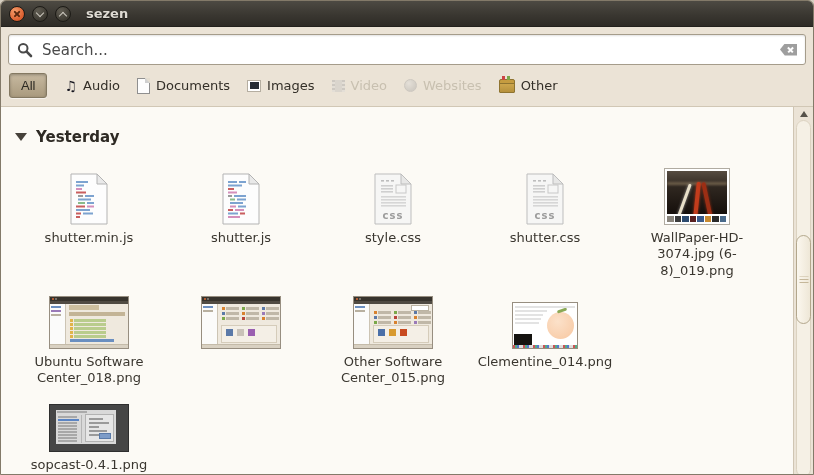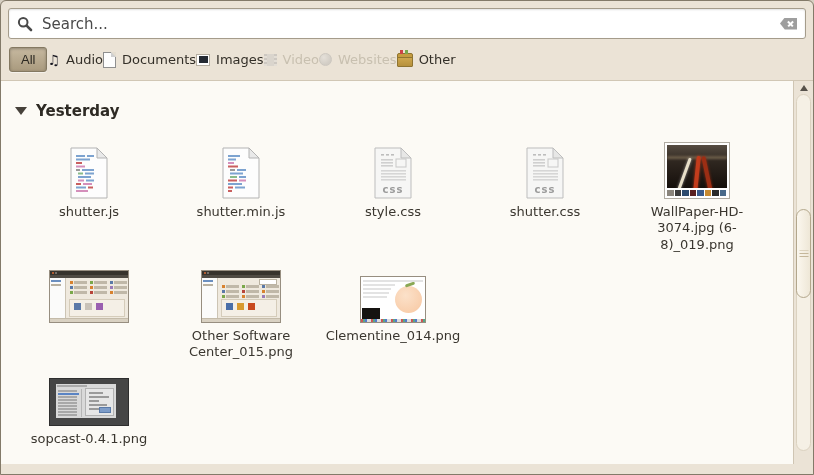--- a/index.html
+++ b/index.html
@@ -19,21 +19,21 @@
   .wtitle{color:#dfdbd3;font-size:13px;font-weight:bold;margin-left:8px;text-shadow:0 1px 1px #1a1916;}
   
   .search-row{padding:7px 7px 3px 7px;}
   .entry{height:29px;background:#fff;border:1px solid #a59c8b;border-radius:3px;display:flex;align-items:center;padding:0 8px;box-shadow:inset 0 1px 2px rgba(0,0,0,.12);}
   .entry input{flex:1;border:none;outline:none;font:15px "DejaVu Sans","Liberation Sans",sans-serif;color:#3c3c3c;background:transparent;margin-left:7px;}
   .entry input::placeholder{color:#4a4a4a;opacity:1;}
   .clear-ic{position:relative;width:17px;height:12px;background:#8e8e8e;clip-path:polygon(28% 0,100% 0,100% 100%,28% 100%,0 50%);opacity:.85;cursor:pointer;}
   .clear-ic i{position:absolute;left:7px;top:5.2px;width:7px;height:1.6px;background:#fff;}
   .clear-ic i:first-child{transform:rotate(45deg);} .clear-ic i:last-child{transform:rotate(-45deg);}
   
-  .filter-row{display:flex;align-items:center;padding:5px 10px 8px 8px;}
+  .filter-row{display:flex;align-items:center;padding:5px 10px 8px 8px;gap:17px;}
   .fbtn-all{padding:4px 11px;font-size:13px;color:#2c2922;background:linear-gradient(#c7b9a0,#a99a7e);
             border:1px solid #847962;border-radius:3px;box-shadow:inset 0 1px 3px rgba(0,0,0,.28),0 1px 0 rgba(255,255,255,.5);cursor:pointer;}
   .fitem{display:flex;align-items:center;gap:6px;font-size:13px;color:#332f28;cursor:pointer;}
   .fitem.disabled{color:#c8c0b0;cursor:default;}
   .fitem.disabled .ficon{opacity:.4;filter:grayscale(1);}
   .ficon{display:inline-block;position:relative;}
   .ic-note{font-size:14px;color:#15151f;line-height:1;}
   .ic-doc{width:11px;height:14px;background:#fdfdfd;border:1px solid #8f8f8f;position:relative;}
   .ic-doc::after{content:"";position:absolute;right:-1px;top:-1px;border-style:solid;border-width:0 5px 5px 0;border-color:transparent #e4ddd0 #cfcfcf transparent;}
   .ic-img{width:14px;height:12px;background:#fff;border:1px solid #b5aea1;box-sizing:border-box;padding:1.5px;}
@@ -114,20 +114,33 @@
   .sthumb .grip{position:absolute;left:50%;top:50%;width:9px;height:7px;transform:translate(-50%,-50%);
     background:repeating-linear-gradient(#c5b79a 0 1px,transparent 1px 3px);}
   .sarrow{position:absolute;left:50%;transform:translateX(-50%);width:0;height:0;border-left:4.5px solid transparent;border-right:4.5px solid transparent;cursor:pointer;}
   .sarrow.up{top:4px;border-bottom:6px solid #56514a;}
 </style>
 </head>
 <body>
 
 <div class="window">
 
+  <div class="titlebar">
+    <div class="wbtn close">
+        <i class="x1"></i>
+        <i class="x2"></i>
+      </div>
+    <div class="wbtn dark">
+        <i class="chev down"></i>
+      </div>
+    <div class="wbtn dark">
+        <i class="chev up"></i>
+      </div>
+    <span class="wtitle">sezen</span>
+  </div>
 
   <div class="search-row">
     <div class="entry">
       <svg width="16" height="16" viewBox="0 0 16 16">
         <circle cx="6.2" cy="6.2" r="4.3" fill="none" stroke="#4a4a4a" stroke-width="2"></circle>
         <line x1="9.6" y1="9.6" x2="14" y2="14" stroke="#4a4a4a" stroke-width="2.6" stroke-linecap="round"></line>
       </svg>
       <input type="text" placeholder="Search..." style="">
       <div class="clear-ic">
           <i></i>
@@ -171,20 +184,47 @@
 
   <div class="content">
     <div class="viewport">
 
       <div class="sec-head">
         <span class="tri-down"></span>
         <span class="sec-title">Yesterday</span>
       </div>
 
       <div class="grid r1">
+        <div class="cell">
+          <div class="tbox">
+              <svg width="40" height="52" viewBox="0 0 40 52">
+            <path d="M2,1 h26 l10,10 v40 h-36 z" fill="#fdfdfd" stroke="#b3b3b3"></path>
+            <path d="M28,1 l10,10 h-10 z" fill="#e9e9e9" stroke="#b3b3b3"></path>
+            <g>
+              <rect x="7" y="8" width="12" height="2" fill="#7da3d0"></rect>
+              <rect x="7" y="11.5" width="8" height="2" fill="#7da3d0"></rect>
+              <rect x="7" y="15" width="6" height="2" fill="#d48fbb"></rect>
+              <rect x="7" y="18.5" width="10" height="2" fill="#c95f5f"></rect>
+              <rect x="9" y="22" width="5" height="2" fill="#9a9a9a"></rect>
+                  <rect x="16" y="22" width="9" height="2" fill="#7da3d0"></rect>
+              <rect x="9" y="25.5" width="13" height="2" fill="#7da3d0"></rect>
+              <rect x="9" y="29" width="7" height="2" fill="#8abb8a"></rect>
+                  <rect x="18" y="29" width="7" height="2" fill="#7da3d0"></rect>
+              <rect x="7" y="32.5" width="9" height="2" fill="#c95f5f"></rect>
+                  <rect x="18" y="32.5" width="7" height="2" fill="#d48fbb"></rect>
+              <rect x="7" y="36" width="14" height="2" fill="#7da3d0"></rect>
+              <rect x="7" y="39.5" width="5" height="2" fill="#c95f5f"></rect>
+                  <rect x="14" y="39.5" width="10" height="2" fill="#7da3d0"></rect>
+              <rect x="7" y="43" width="4" height="2" fill="#c95f5f"></rect>
+            </g>
+              </svg>
+            </div>
+          <div class="flabel">shutter.min.js</div>
+        </div>
+
         <div class="cell">
           <div class="tbox">
               <svg width="40" height="52" viewBox="0 0 40 52">
             <path d="M2,1 h26 l10,10 v40 h-36 z" fill="#fdfdfd" stroke="#b3b3b3"></path>
             <path d="M28,1 l10,10 h-10 z" fill="#e9e9e9" stroke="#b3b3b3"></path>
             <g>
               <rect x="7" y="8" width="9" height="2" fill="#7da3d0"></rect>
                   <rect x="18" y="8" width="7" height="2" fill="#7da3d0"></rect>
               <rect x="7" y="11.5" width="14" height="2" fill="#7da3d0"></rect>
               <rect x="7" y="15" width="6" height="2" fill="#c95f5f"></rect>
@@ -203,42 +243,37 @@
               <rect x="7" y="43" width="12" height="2" fill="#d48fbb"></rect>
             </g>
               </svg>
             </div>
           <div class="flabel">shutter.js</div>
         </div>
 
         <div class="cell">
           <div class="tbox">
               <svg width="40" height="52" viewBox="0 0 40 52">
-            <path d="M2,1 h26 l10,10 v40 h-36 z" fill="#fdfdfd" stroke="#b3b3b3"></path>
-            <path d="M28,1 l10,10 h-10 z" fill="#e9e9e9" stroke="#b3b3b3"></path>
-            <g>
-              <rect x="7" y="8" width="12" height="2" fill="#7da3d0"></rect>
-              <rect x="7" y="11.5" width="8" height="2" fill="#7da3d0"></rect>
-              <rect x="7" y="15" width="6" height="2" fill="#d48fbb"></rect>
-              <rect x="7" y="18.5" width="10" height="2" fill="#c95f5f"></rect>
-              <rect x="9" y="22" width="5" height="2" fill="#9a9a9a"></rect>
-                  <rect x="16" y="22" width="9" height="2" fill="#7da3d0"></rect>
-              <rect x="9" y="25.5" width="13" height="2" fill="#7da3d0"></rect>
-              <rect x="9" y="29" width="7" height="2" fill="#8abb8a"></rect>
-                  <rect x="18" y="29" width="7" height="2" fill="#7da3d0"></rect>
-              <rect x="7" y="32.5" width="9" height="2" fill="#c95f5f"></rect>
-                  <rect x="18" y="32.5" width="7" height="2" fill="#d48fbb"></rect>
-              <rect x="7" y="36" width="14" height="2" fill="#7da3d0"></rect>
-              <rect x="7" y="39.5" width="5" height="2" fill="#c95f5f"></rect>
-                  <rect x="14" y="39.5" width="10" height="2" fill="#7da3d0"></rect>
-              <rect x="7" y="43" width="4" height="2" fill="#c95f5f"></rect>
-            </g>
-              </svg>
-            </div>
-          <div class="flabel">shutter.min.js</div>
+            <path d="M2,1 h26 l10,10 v40 h-36 z" fill="#f6f6f5" stroke="#bdbdbd"></path>
+            <path d="M28,1 l10,10 h-10 z" fill="#e7e7e6" stroke="#bdbdbd"></path>
+            <rect x="8" y="7" width="3" height="1.6" fill="#bdbdbd"></rect>
+                <rect x="13" y="7" width="3" height="1.6" fill="#bdbdbd"></rect>
+                <rect x="18" y="7" width="3" height="1.6" fill="#bdbdbd"></rect>
+            <rect x="23" y="12" width="10" height="8" fill="none" stroke="#c8c8c8"></rect>
+            <rect x="8" y="12" width="12" height="1.6" fill="#cfcfcf"></rect>
+                <rect x="8" y="15" width="12" height="1.6" fill="#cfcfcf"></rect>
+                <rect x="8" y="18" width="12" height="1.6" fill="#cfcfcf"></rect>
+            <rect x="8" y="23" width="25" height="1.6" fill="#d6d6d6"></rect>
+                <rect x="8" y="26" width="25" height="1.6" fill="#d6d6d6"></rect>
+            <rect x="8" y="29" width="25" height="1.6" fill="#d6d6d6"></rect>
+                <rect x="8" y="32" width="25" height="1.6" fill="#d6d6d6"></rect>
+            <text x="20" y="46" text-anchor="middle" font-size="10" font-weight="bold" letter-spacing="1" fill="#9b9b9b" font-family="DejaVu Sans, Liberation Sans, sans-serif">css</text>
+          </svg>
+            </div>
+          <div class="flabel">style.css</div>
         </div>
 
         <div class="cell">
           <div class="tbox">
               <svg width="40" height="52" viewBox="0 0 40 52">
             <path d="M2,1 h26 l10,10 v40 h-36 z" fill="#f6f6f5" stroke="#bdbdbd"></path>
             <path d="M28,1 l10,10 h-10 z" fill="#e7e7e6" stroke="#bdbdbd"></path>
             <rect x="8" y="7" width="3" height="1.6" fill="#bdbdbd"></rect>
                 <rect x="13" y="7" width="3" height="1.6" fill="#bdbdbd"></rect>
                 <rect x="18" y="7" width="3" height="1.6" fill="#bdbdbd"></rect>
@@ -246,42 +281,20 @@
             <rect x="8" y="12" width="12" height="1.6" fill="#cfcfcf"></rect>
                 <rect x="8" y="15" width="12" height="1.6" fill="#cfcfcf"></rect>
                 <rect x="8" y="18" width="12" height="1.6" fill="#cfcfcf"></rect>
             <rect x="8" y="23" width="25" height="1.6" fill="#d6d6d6"></rect>
                 <rect x="8" y="26" width="25" height="1.6" fill="#d6d6d6"></rect>
             <rect x="8" y="29" width="25" height="1.6" fill="#d6d6d6"></rect>
                 <rect x="8" y="32" width="25" height="1.6" fill="#d6d6d6"></rect>
             <text x="20" y="46" text-anchor="middle" font-size="10" font-weight="bold" letter-spacing="1" fill="#9b9b9b" font-family="DejaVu Sans, Liberation Sans, sans-serif">css</text>
           </svg>
             </div>
-          <div class="flabel">style.css</div>
-        </div>
-
-        <div class="cell">
-          <div class="tbox">
-              <svg width="40" height="52" viewBox="0 0 40 52">
-            <path d="M2,1 h26 l10,10 v40 h-36 z" fill="#f6f6f5" stroke="#bdbdbd"></path>
-            <path d="M28,1 l10,10 h-10 z" fill="#e7e7e6" stroke="#bdbdbd"></path>
-            <rect x="8" y="7" width="3" height="1.6" fill="#bdbdbd"></rect>
-                <rect x="13" y="7" width="3" height="1.6" fill="#bdbdbd"></rect>
-                <rect x="18" y="7" width="3" height="1.6" fill="#bdbdbd"></rect>
-            <rect x="23" y="12" width="10" height="8" fill="none" stroke="#c8c8c8"></rect>
-            <rect x="8" y="12" width="12" height="1.6" fill="#cfcfcf"></rect>
-                <rect x="8" y="15" width="12" height="1.6" fill="#cfcfcf"></rect>
-                <rect x="8" y="18" width="12" height="1.6" fill="#cfcfcf"></rect>
-            <rect x="8" y="23" width="25" height="1.6" fill="#d6d6d6"></rect>
-                <rect x="8" y="26" width="25" height="1.6" fill="#d6d6d6"></rect>
-            <rect x="8" y="29" width="25" height="1.6" fill="#d6d6d6"></rect>
-                <rect x="8" y="32" width="25" height="1.6" fill="#d6d6d6"></rect>
-            <text x="20" y="46" text-anchor="middle" font-size="10" font-weight="bold" letter-spacing="1" fill="#9b9b9b" font-family="DejaVu Sans, Liberation Sans, sans-serif">css</text>
-          </svg>
-            </div>
           <div class="flabel">shutter.css</div>
         </div>
 
         <div class="cell">
           <div class="tbox">
             <div class="wp">
               <div class="wp-img">
                   <i class="hz"></i>
                   <i class="w1"></i>
                   <i class="r1"></i>
@@ -297,20 +310,50 @@
                   <i style="background:#2a2a2a"></i>
                   <i style="background:#4a6a8a"></i>
               </div>
             </div>
           </div>
           <div class="flabel">WallPaper-HD-3074.jpg (6-8)_019.png</div>
         </div>
       </div>
 
       <div class="grid r2">
+        <div class="cell">
+          <div class="tbox">
+            <div class="shot">
+              <div class="sh-tb">
+                  <i class="d1"></i>
+                  <i class="d2"></i>
+                </div>
+                <div class="sh-mb"></div>
+              <div class="sh-body">
+                <div class="sh-side">
+                    <i class="s1"></i>
+                    <i class="s2"></i>
+                    <i class="s3"></i>
+                  </div>
+                <div class="sh-main">
+                  <i class="band"></i>
+                    <i class="tabs"></i>
+                  <i class="lrow" style="top:15px"></i>
+                    <i class="lrow" style="top:19px"></i>
+                    <i class="lrow" style="top:23px"></i>
+                  <i class="lrow" style="top:27px"></i>
+                    <i class="lrow" style="top:31px"></i>
+                    <i class="lrow sel" style="top:35px"></i>
+                </div>
+              </div>
+              <div class="sh-status"></div>
+            </div>
+          </div>
+          <div class="flabel">Ubuntu Software Center_018.png</div>
+        </div>
 
         <div class="cell">
           <div class="tbox">
             <div class="shot">
               <div class="sh-tb">
                   <i class="d1"></i>
                   <i class="d2"></i>
                 </div>
                 <div class="sh-mb"></div>
               <div class="sh-body">

